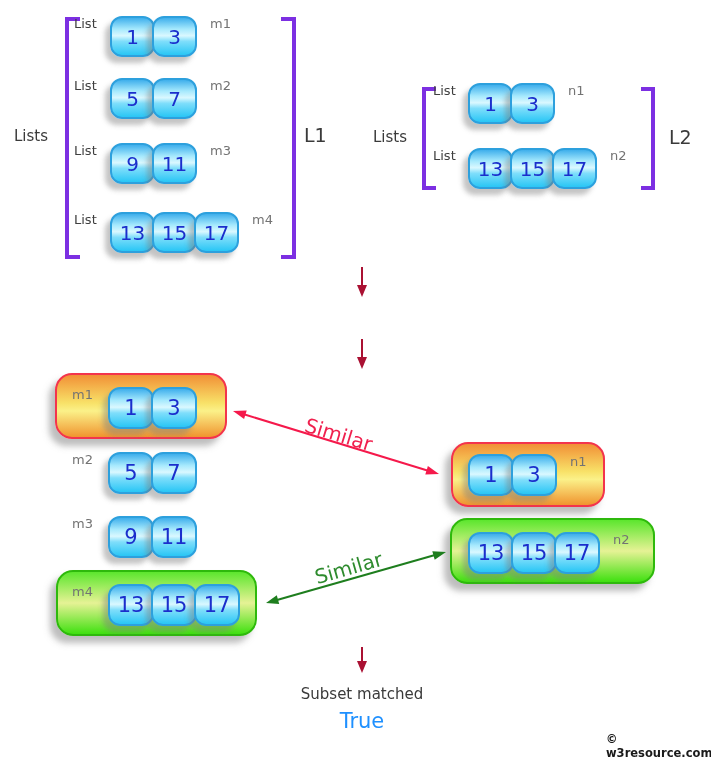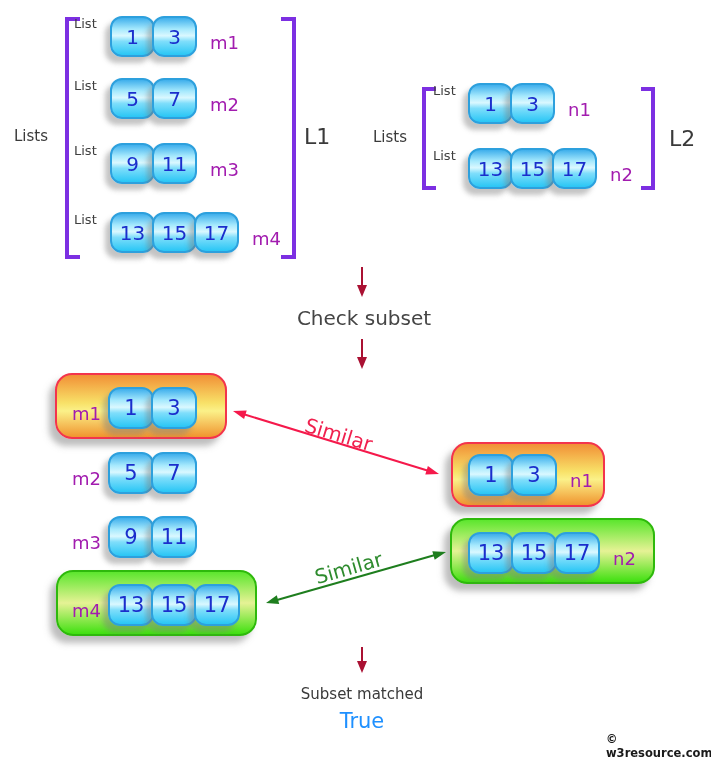--- a/index.html
+++ b/index.html
@@ -3,26 +3,26 @@
 <meta charset="utf-8">
 <style>
   html,body{margin:0;padding:0;background:#ffffff;}
   #canvas{
     position:relative;width:711px;height:758px;background:#ffffff;overflow:hidden;
     font-family:"DejaVu Sans","Liberation Sans",sans-serif;color:#3a3a3a;
   }
   
   .vbar{position:absolute;background:#7c2fe2;width:4px;}
   .tick{position:absolute;background:#7c2fe2;height:4px;width:15px;}
-  .biglabel{position:absolute;font-size:22px;color:#3a3a3a;}
+  .biglabel{position:absolute;font-size:19px;color:#3a3a3a;}
   .lists-label{position:absolute;font-size:15px;color:#3a3a3a;}
   
   .lrow{position:absolute;display:flex;align-items:flex-start;height:42px;z-index:2;}
   .row-prefix{font-size:13px;color:#3f3f3f;display:inline-block;}
-  .row-tag{font-size:18px;color:#a21caf;display:inline-block;margin-top:16px;}
+  .row-tag{font-size:13px;color:#737373;display:inline-block;}
   .cells{display:flex;align-items:center;}
   .cell{
     width:45px;height:41px;box-sizing:border-box;border:2px solid #2da0dd;border-radius:12px;
     background:linear-gradient(180deg,#3fafec 0%,#a6e9fd 30%,#daf8ff 48%,#7fdefb 63%,#29c6f5 100%);
     color:#1b2ecc;font-size:20px;display:flex;align-items:center;justify-content:center;
     box-shadow:-5px 6px 5px rgba(125,125,125,.45);
   }
   .cell + .cell{margin-left:-3px;}
   .cell.big{width:46px;height:42px;font-size:21px;}
   
@@ -122,21 +122,20 @@
         <span class="row-prefix" style="width: 35px;">List</span>
         <div class="cells">
           <div class="cell">13</div>
           <div class="cell">15</div>
           <div class="cell">17</div>
         </div>
         <span class="row-tag" style="margin-left: 13px;">n2</span>
       </div>
     </div>
 
-  <div class="centered op-label" style="left:264px;top:306px;width:200px;">Check subset</div>
 
   <div class="hlbox hl-orange" style="left:55px;top:373px;width:172px;height:66px;"></div>
   <div class="hlbox hl-green" style="left:56px;top:570px;width:201px;height:66px;"></div>
   <div id="bl-rows">
       <div class="lrow" style="left: 72px; top: 387px;">
         <span class="row-tag" style="width: 36px;">m1</span>
         <div class="cells">
           <div class="cell big">1</div>
           <div class="cell big">3</div>
         </div>

